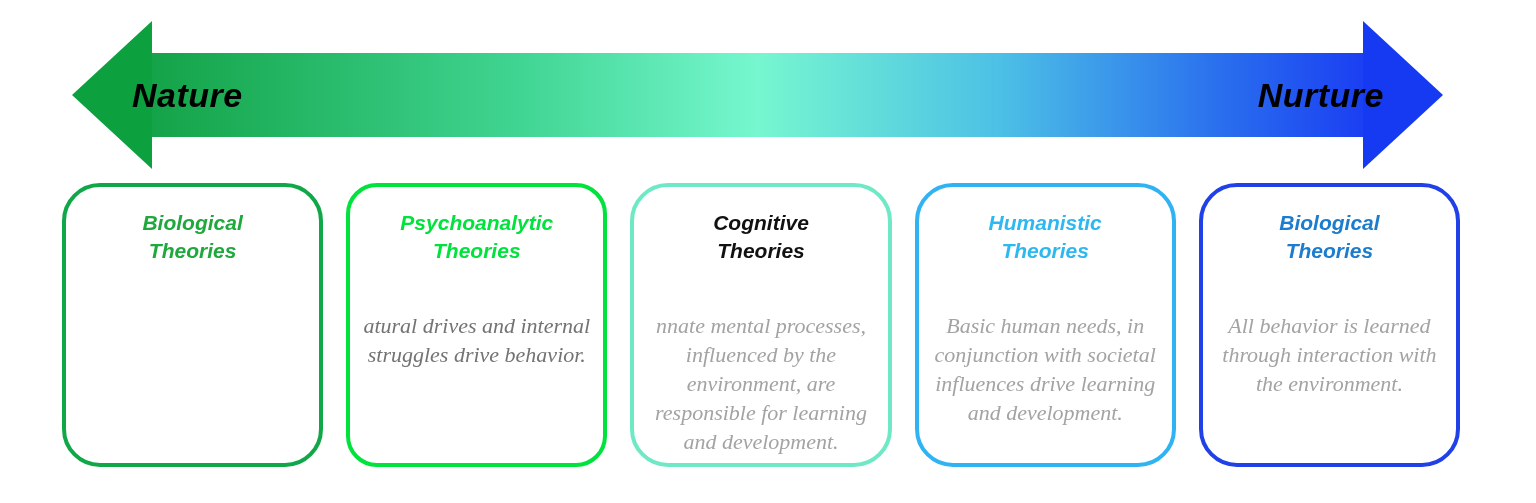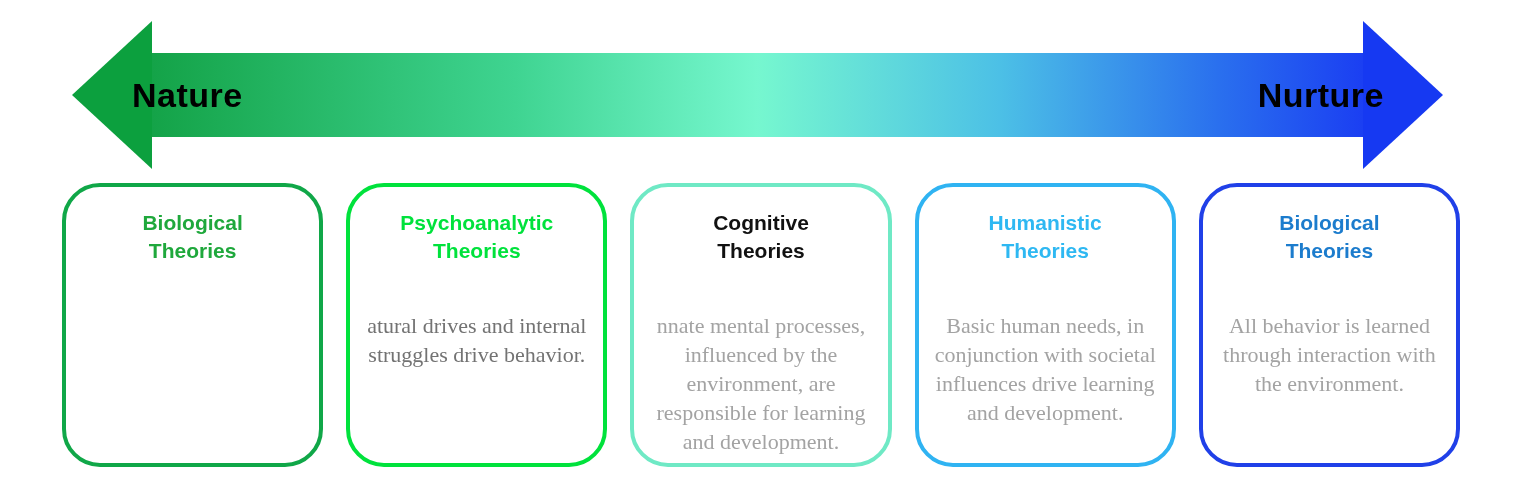--- a/index.html
+++ b/index.html
@@ -2,21 +2,21 @@
 <html><head>
 <meta charset="utf-8">
 <style>
   * { margin: 0; padding: 0; box-sizing: border-box; }
   html, body { background: #ffffff; }
   body {
     width: 1536px; height: 503px;
     font-family: "Liberation Sans", sans-serif;
     overflow: hidden;
   }
-  .canvas { position: relative; width: 1536px; height: 503px; background: #ffffff; }
+  .canvas { position: relative; width: 1536px; height: 503px; background: #ffffff; font-style: italic; }
 
   
   .arrow { position: absolute; left: 72px; top: 21px; width: 1371px; height: 148px;
            display: flex; align-items: center; }
   .head { flex: 0 0 80px; width: 80px; height: 148px; }
   .head-left  { clip-path: polygon(100% 0, 0 50%, 100% 100%); }
   .head-right { clip-path: polygon(0 0, 100% 50%, 0 100%); }
   .shaft { flex: 1 1 auto; height: 84px; }
   .arrow-label { position: absolute; top: 50%; transform: translateY(-50%);
                  font-weight: bold; font-size: 34px; letter-spacing: 0.5px; color: #000; }
@@ -48,21 +48,21 @@
 
   <div class="boxes">
 
     <div class="theory-box" style="border-color: rgb(16, 167, 72);">
       <div class="box-title" style="color: rgb(31, 168, 60);">
         <span>Biological</span><br>
         <span>Theories</span>
       </div>
     </div>
 
-    <div class="theory-box" style="border-color: rgb(0, 226, 60);">
+    <div class="theory-box" style="border-color: rgb(0, 226, 60); border-radius: 31px;">
       <div class="box-title" style="color: rgb(0, 226, 60);">
         <span>Psychoanalytic</span><br>
         <span>Theories</span>
       </div>
       <div class="box-body" style="color: #737373; text-align: center;">atural drives and internal
 struggles drive behavior.</div>
     </div>
 
     <div class="theory-box" style="border-color: rgb(111, 233, 197);">
       <div class="box-title" style="color: rgb(17, 17, 17);">

